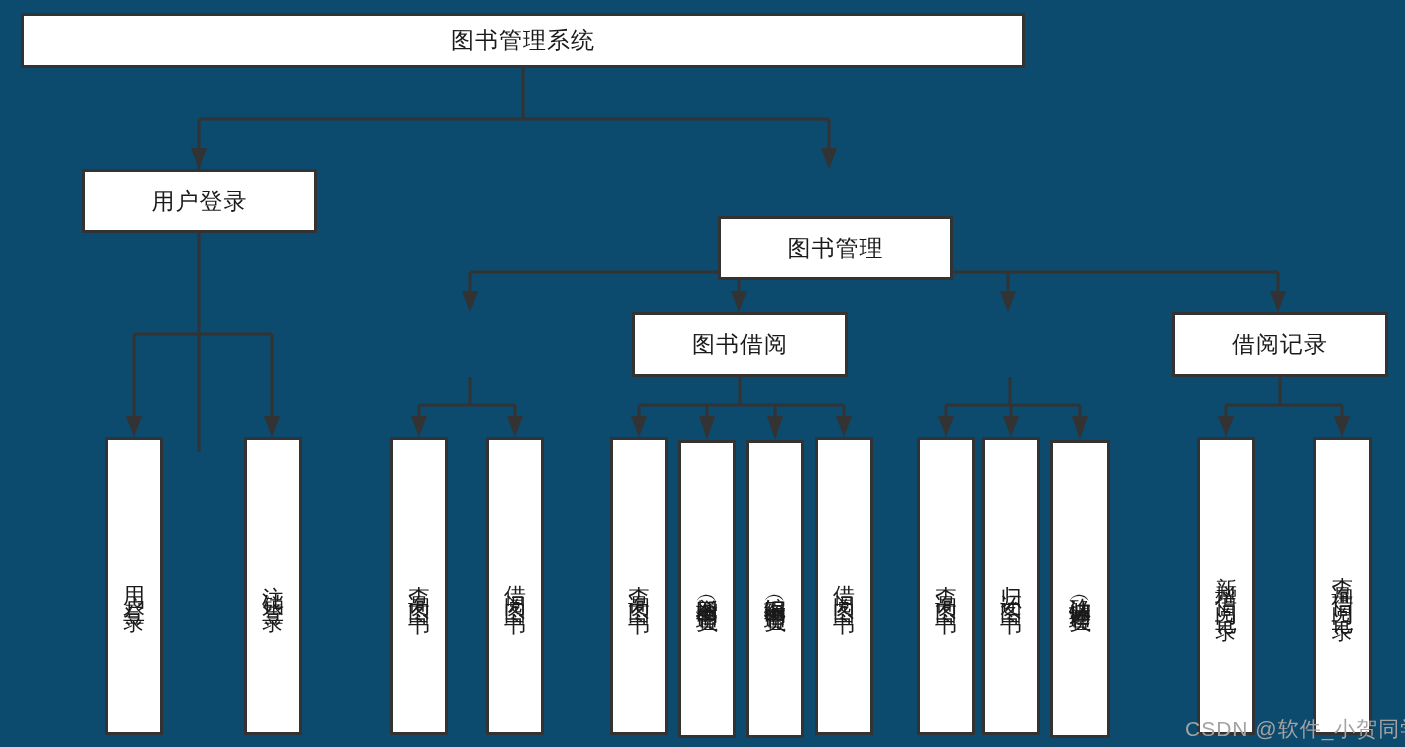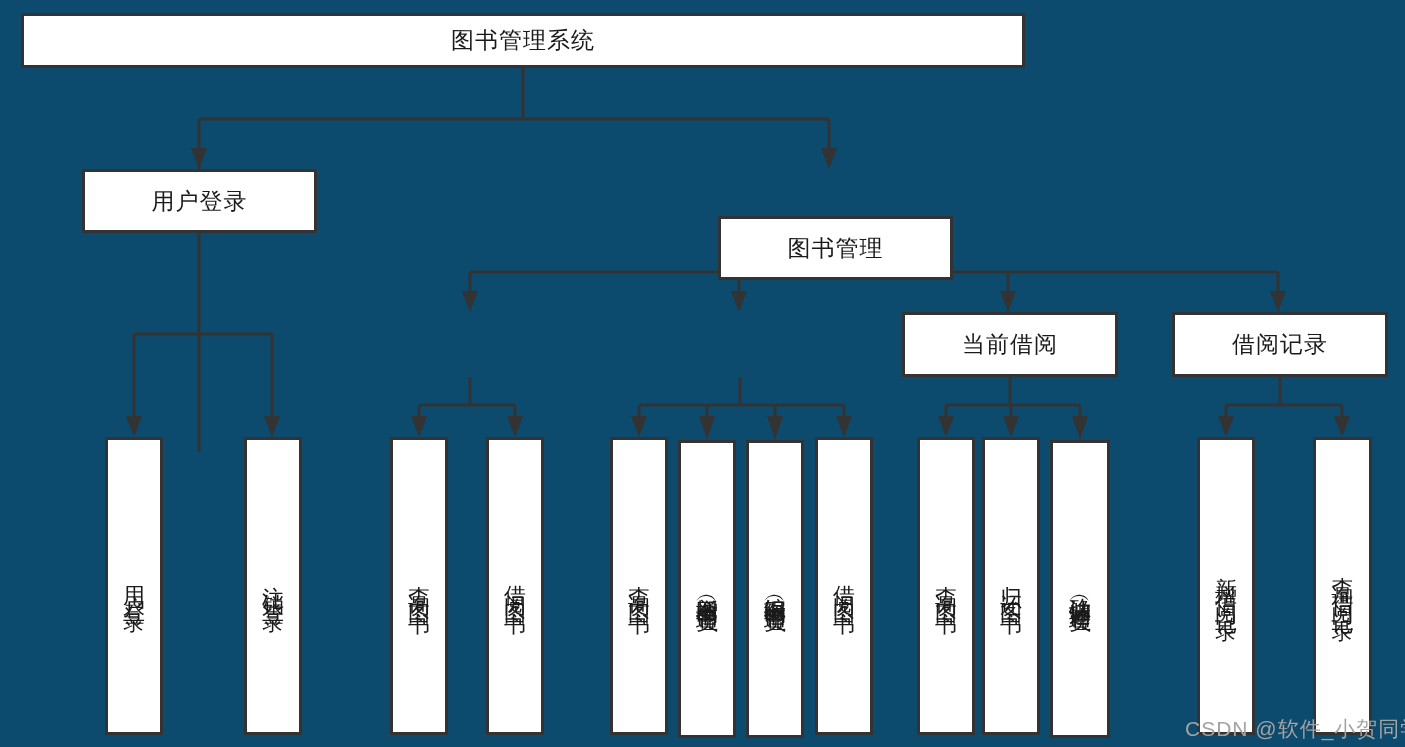--- a/index.html
+++ b/index.html
@@ -147,22 +147,22 @@
     <span>图书管理系统</span>
   </div>
 
   <div class="node n-user-login">
     <span>用户登录</span>
   </div>
   <div class="node n-book-mgmt">
     <span>图书管理</span>
   </div>
 
-  <div class="node n-current">
-    <span>当前借阅</span>
+  <div class="node n-borrow">
+    <span>图书借阅</span>
   </div>
   <div class="node n-record">
     <span>借阅记录</span>
   </div>
 
   <div class="node leaf lf lf-login">
     <span class="vtext">用户登录</span>
   </div>
   <div class="node leaf lf lf-logout">
     <span class="vtext">注销登录</span>

